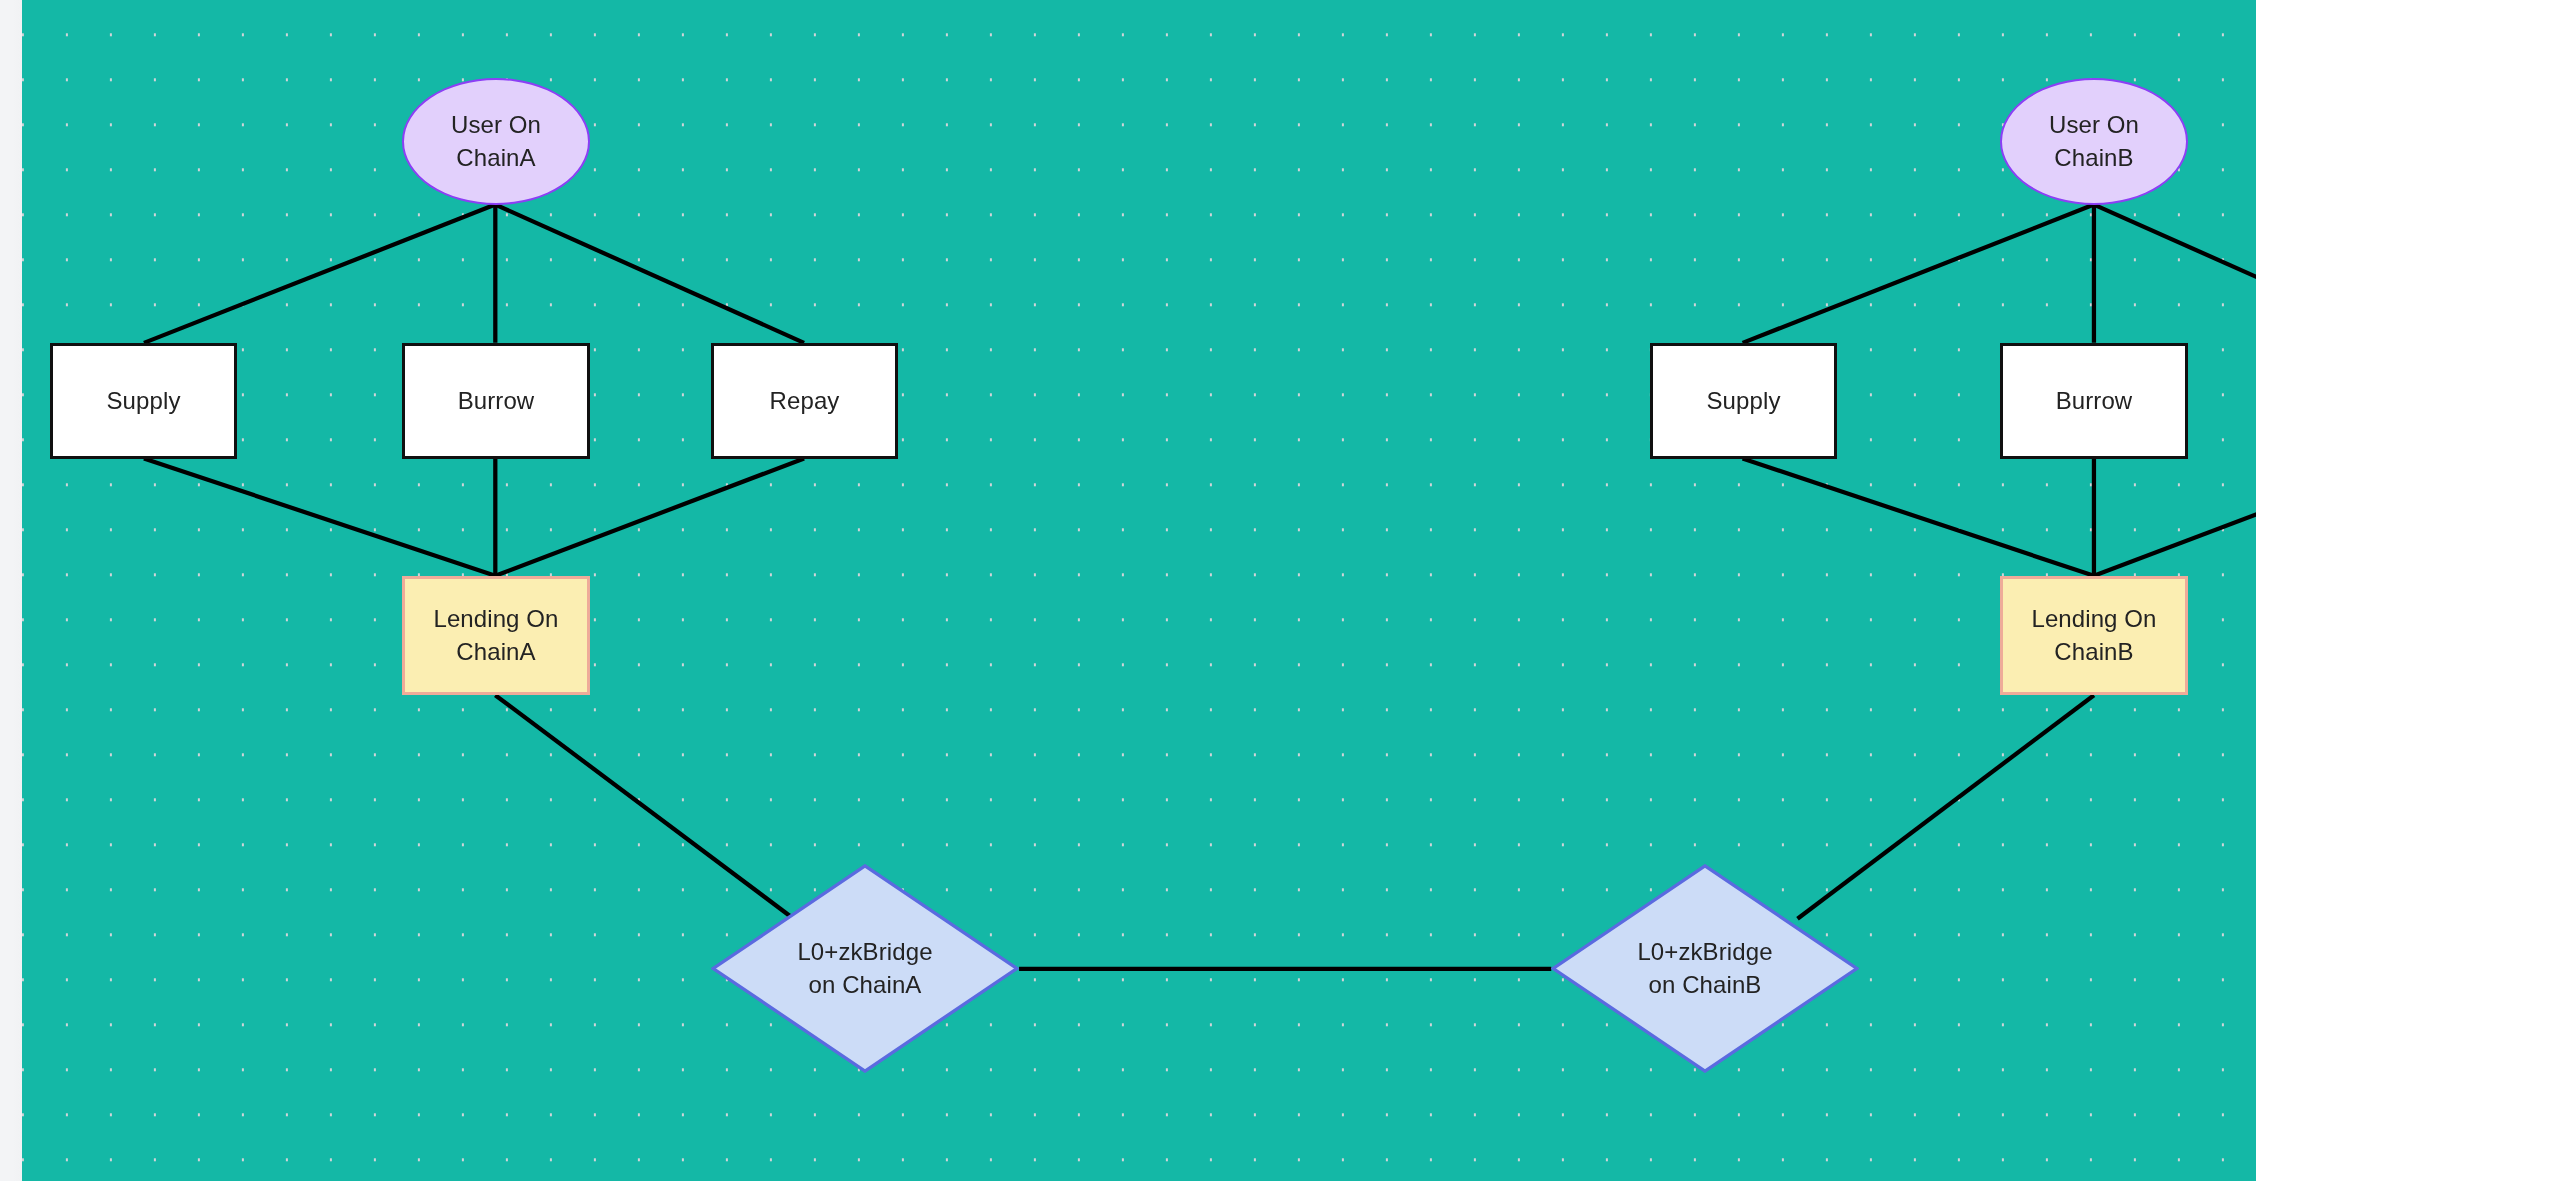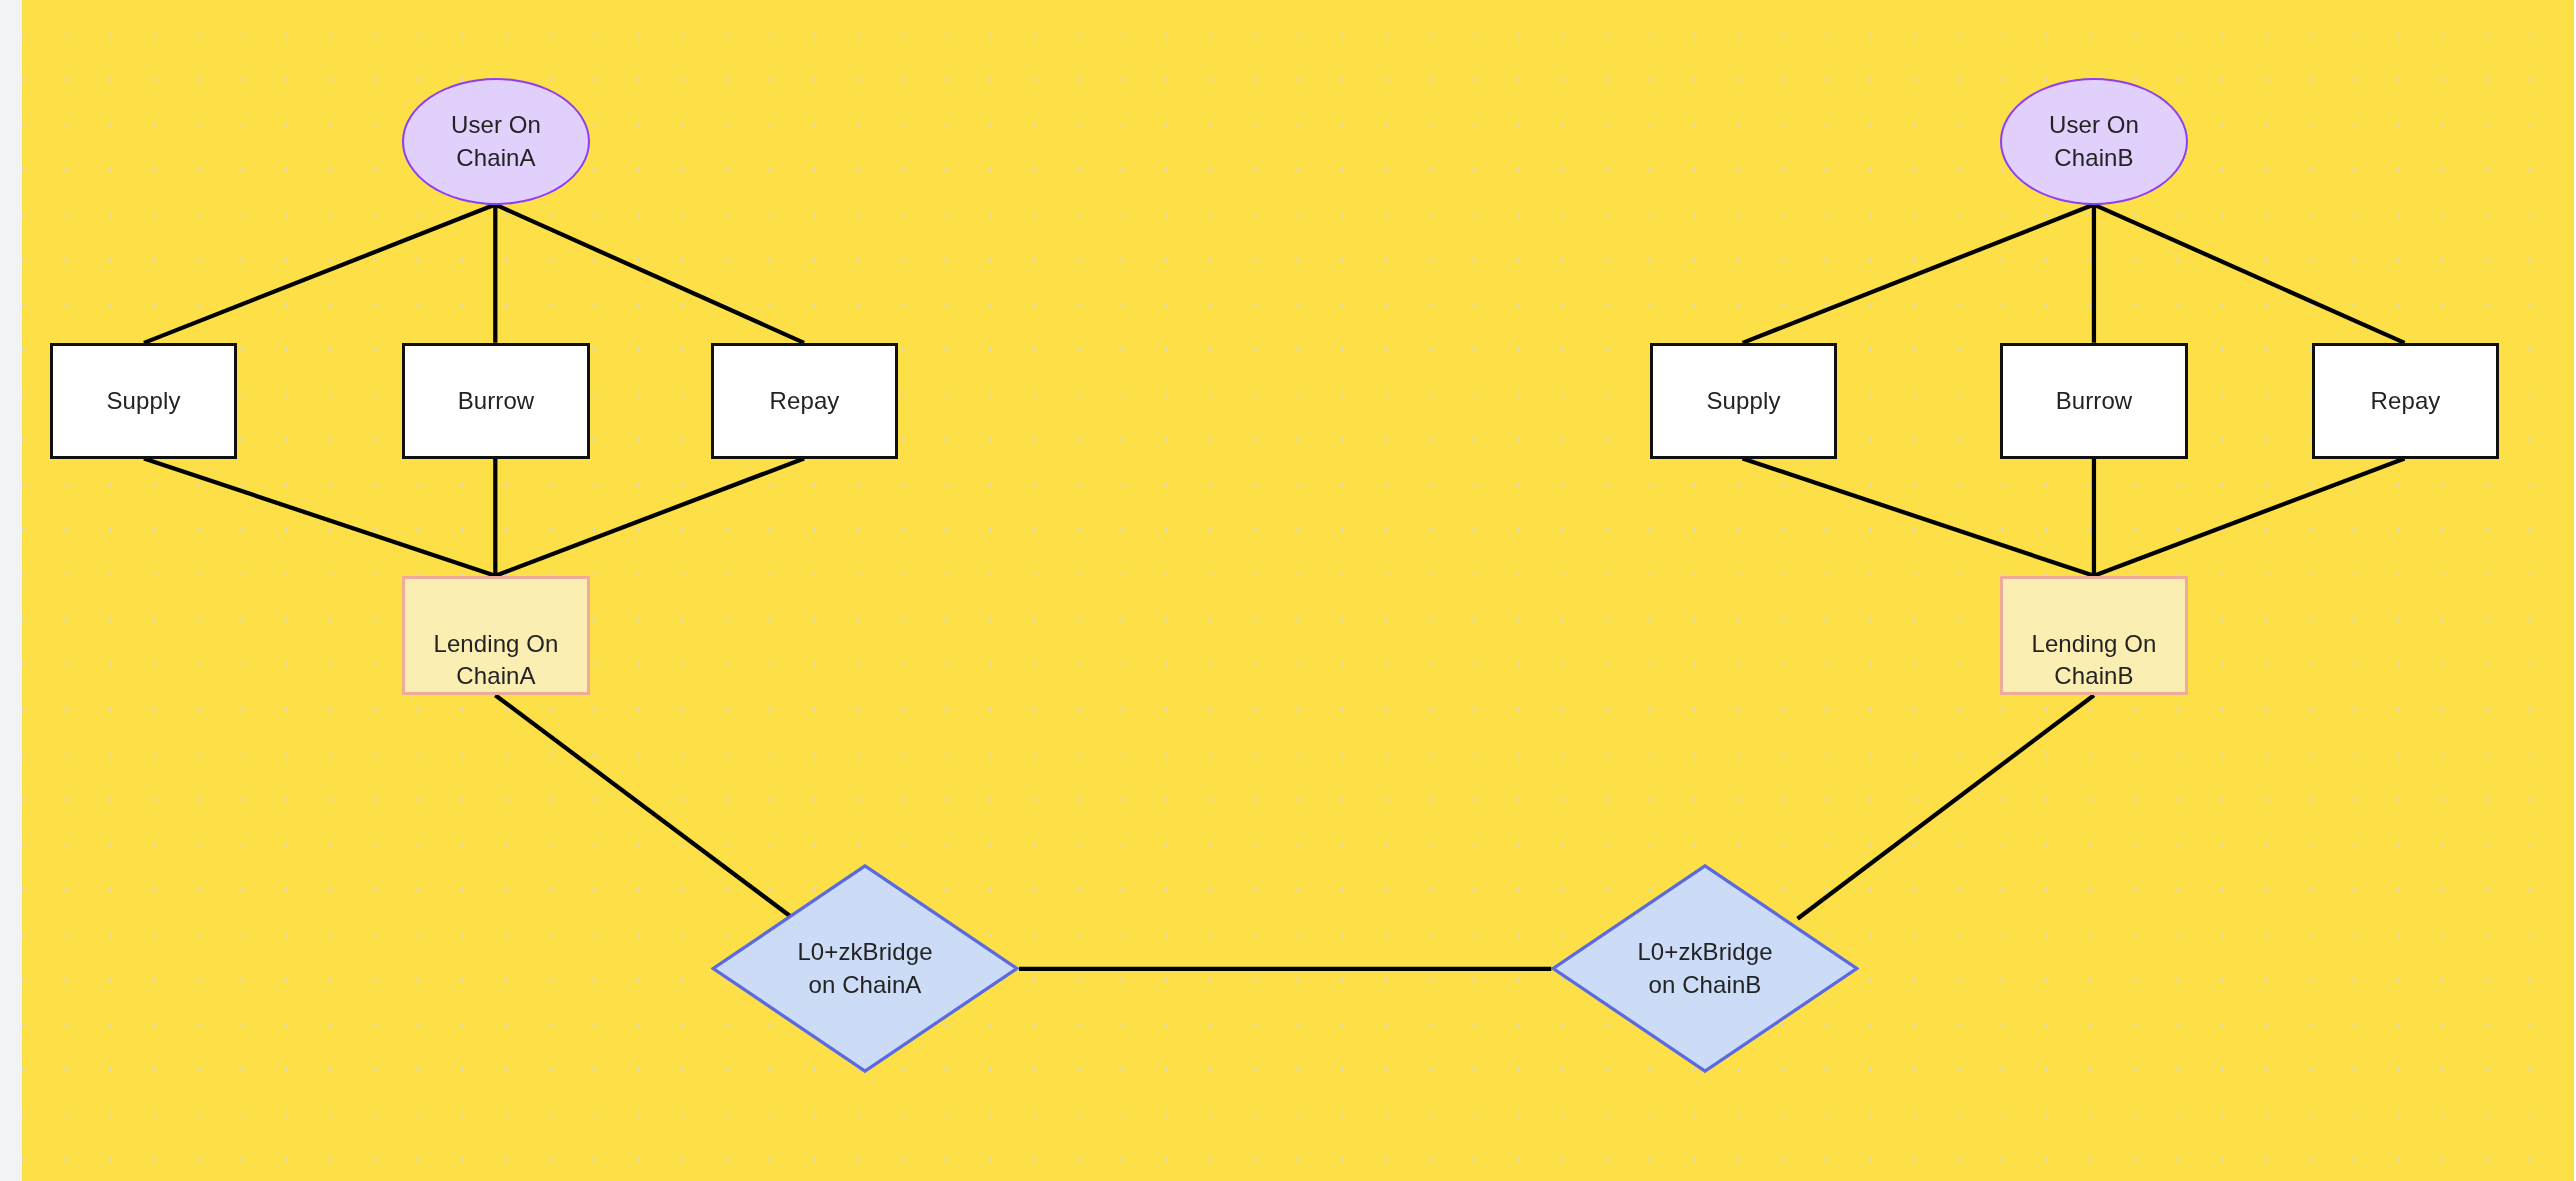--- a/index.html
+++ b/index.html
@@ -3,24 +3,24 @@
 <meta charset="utf-8">
 <title>Cross-Chain Lending Diagram</title>
 <style>
   html, body {
     margin: 0;
     padding: 0;
     background: #ffffff;
   }
   #canvas {
     position: relative;
-    width: 2574px;
+    width: 2256px;
     height: 1182px;
     overflow: hidden;
-    background-color: #fde047;
+    background-color: #14b8a6;
     font-family: "Liberation Sans", "DejaVu Sans", sans-serif;
   }
   
   #grid {
     position: absolute;
     inset: 0;
     background-image:
       radial-gradient(#d2d4d8 1.3px, transparent 1.4px);
     background-size: 44px 45px;
     background-position: 0.9px 12.3px;
@@ -57,21 +57,20 @@
     border: 3.8px solid #101010;
   }
   .node-ellipse {
     background: #e2d0fc;
     border: 2.8px solid #8c3ff5;
     border-radius: 50%;
   }
   .node-yellow {
     background: #fbeeb2;
     border: 3.8px solid #eeab99;
-    align-items: flex-end;
   }
   .node-diamond {
     background: transparent;
     border: none;
   }
   .diamond-shape {
     position: absolute;
     inset: 0;
   }
   .diamond-label {

